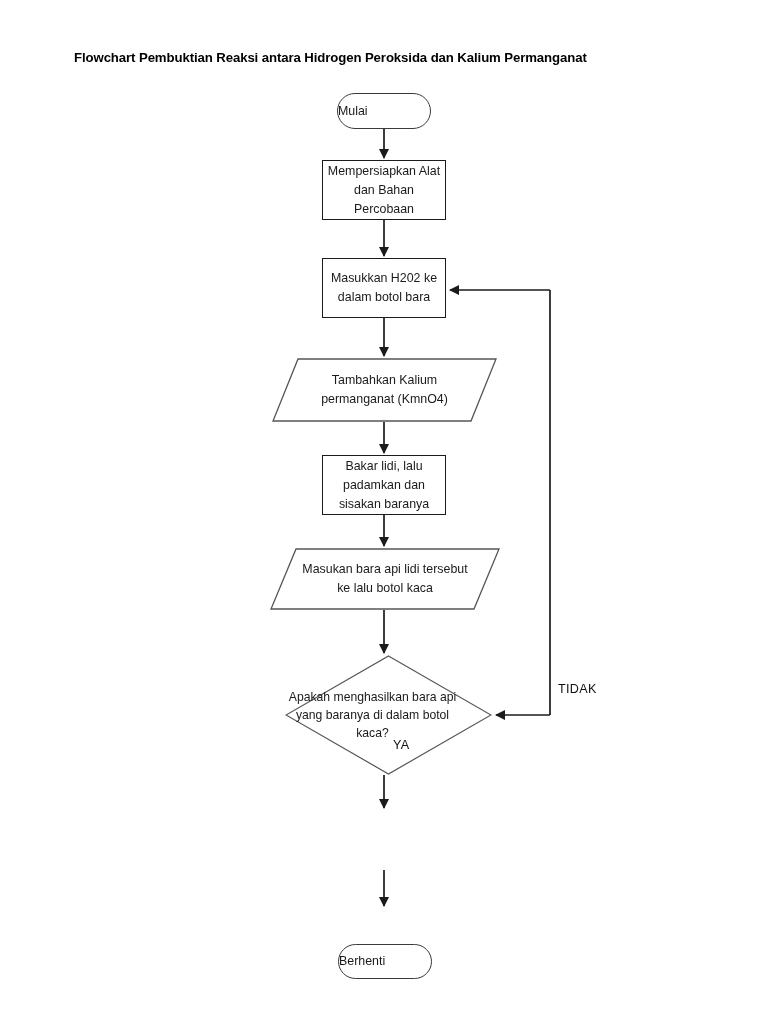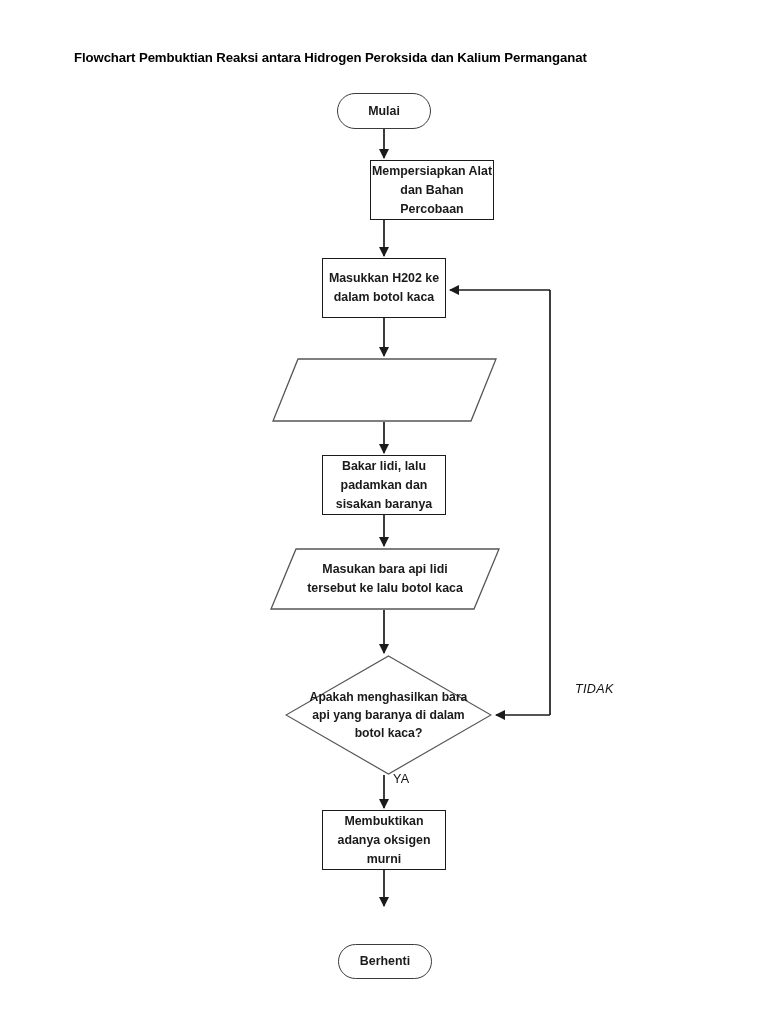--- a/index.html
+++ b/index.html
@@ -47,25 +47,24 @@
     height: 1024px;
     pointer-events: none;
   }
 
   
   .node {
     position: absolute;
     box-sizing: border-box;
     display: flex;
     align-items: center;
-    justify-content: center;
     text-align: center;
     font-size: 12.4px;
     line-height: 19px;
-    font-weight: bold;
+    font-weight: normal;
     color: #1a1a1a;
     background: #ffffff;
   }
 
   .node-process {
     border: 1.4px solid #1b1b1b;
   }
 
   .node-terminator {
     border: 1.3px solid #3b3b3b;
@@ -155,57 +154,55 @@
       <path d="M 550 715 L 496 715"></path>
 
       <path d="M 550 290 L 450 290"></path>
     </g>
   </svg>
 
   <div class="node node-terminator" style="left:337px; top:93px; width:94px; height:36px;">
     <span>Mulai</span>
   </div>
 
-  <div class="node node-process" style="left:322px; top:160px; width:124px; height:60px;margin-left:48px;">
+  <div class="node node-process" style="left:322px; top:160px; width:124px; height:60px;">
     <span>Mempersiapkan Alat dan Bahan Percobaan</span>
   </div>
 
   <div class="node node-process" style="left:322px; top:258px; width:124px; height:60px;">
-    <span>Masukkan H202 ke dalam botol kaca</span>
+    <span>Masukkan H202 ke dalam botol bara</span>
   </div>
 
   <div class="node node-io" style="left:272px; top:358px; width:225px; height:64px;">
     <svg class="io-shape" viewBox="0 0 225 64" preserveAspectRatio="none">
       <polygon points="26,1 224,1 199,63 1,63" fill="#ffffff" stroke="#555555" stroke-width="1.3" vector-effect="non-scaling-stroke"></polygon>
     </svg>
+    <span class="io-label">Tambahkan Kalium permanganat (KmnO4)</span>
   </div>
 
   <div class="node node-process" style="left:322px; top:455px; width:124px; height:60px;">
     <span>Bakar lidi, lalu padamkan dan sisakan baranya</span>
   </div>
 
   <div class="node node-io" style="left:270px; top:548px; width:230px; height:62px;">
     <svg class="io-shape" viewBox="0 0 230 62" preserveAspectRatio="none">
       <polygon points="26,1 229,1 204,61 1,61" fill="#ffffff" stroke="#555555" stroke-width="1.3" vector-effect="non-scaling-stroke"></polygon>
     </svg>
     <span class="io-label">Masukan bara api lidi tersebut ke lalu botol kaca</span>
   </div>
 
   <div class="node node-decision" style="left:285px; top:655px; width:207px; height:120px;">
     <svg class="dec-shape" viewBox="0 0 207 120" preserveAspectRatio="none">
       <polygon points="103.5,1 206,60 103.5,119 1,60" fill="#ffffff" stroke="#555555" stroke-width="1.2" vector-effect="non-scaling-stroke"></polygon>
     </svg>
     <span class="dec-label">Apakah menghasilkan bara api yang baranya di dalam botol kaca?</span>
   </div>
 
-  <div class="node node-process" style="left:322px; top:810px; width:124px; height:60px;">
-    <span>Membuktikan adanya oksigen murni</span>
-  </div>
 
   <div class="node node-terminator" style="left:338px; top:908px; width:94px; height:35px;margin-top:36px;">
     <span>Berhenti</span>
   </div>
 
-  <div class="edge-label" style="left:393px; top:772px;">YA</div>
-
-  <div class="edge-label" style="left:575px; top:682px;font-style:italic;">TIDAK</div>
+  <div class="edge-label" style="left:393px; top:738px;">YA</div>
+
+  <div class="edge-label" style="left:558px; top:682px;">TIDAK</div>
 
 </div>
 
 </body></html>

